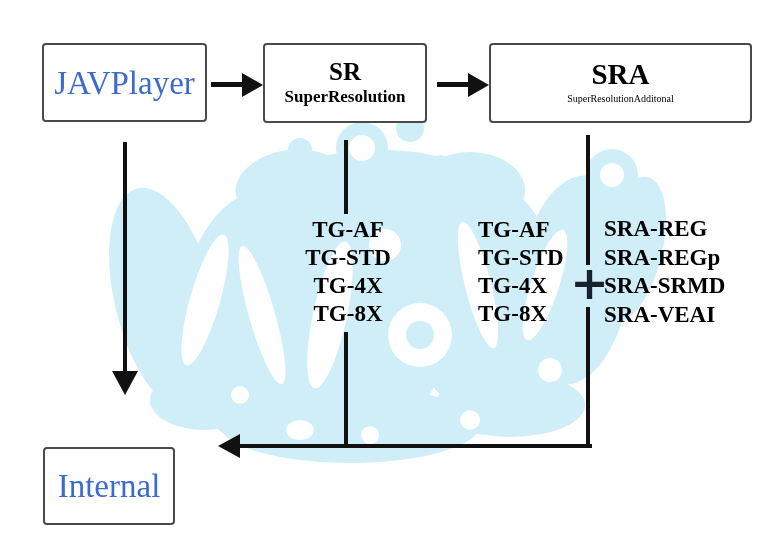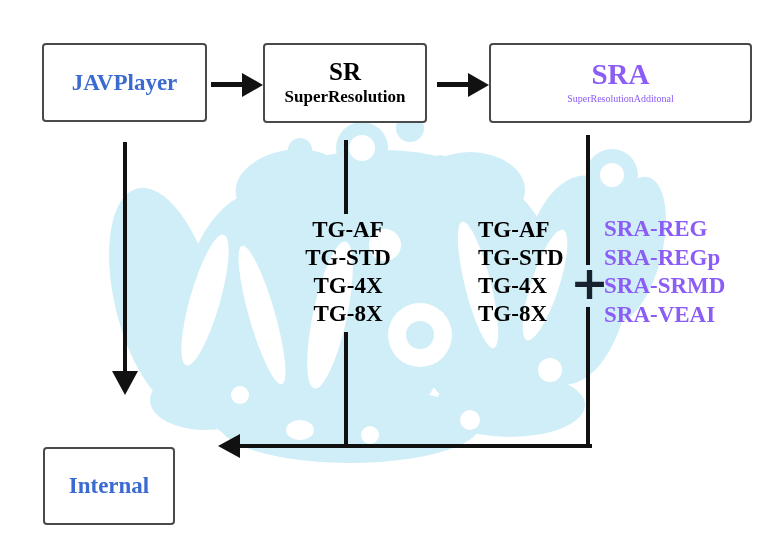--- a/index.html
+++ b/index.html
@@ -23,27 +23,27 @@
     border-radius: 4px;
     box-sizing: border-box;
     display: flex;
     flex-direction: column;
     align-items: center;
     justify-content: center;
     z-index: 2;
     text-align: center;
   }
   .node .big {
-    font-weight: bold;
-    font-size: 23px;
+    font-weight: normal;
+    font-size: 33px;
     line-height: 30px;
   }
   .blue { color: #3b6ad0; }
   .pink { color: #000000; }
-  .green { color: #8b5cf6; }
+  .green { color: #000000; }
   #box-javplayer { left: 42px; top: 43px; width: 165px; height: 79px; }
   #box-sr       { left: 263px; top: 43px; width: 164px; height: 80px; }
   #box-sra      { left: 489px; top: 43px; width: 263px; height: 80px; }
   #box-internal { left: 43px; top: 407px; width: 132px; height: 78px; margin-top: 40px; }
   #box-sr .title { font-weight: bold; font-size: 25px; line-height: 27px; }
   #box-sr .subtitle { font-weight: bold; font-size: 17px; line-height: 23px; }
   #box-sra .title { font-weight: bold; font-size: 29px; line-height: 31px; }
   #box-sra .subtitle { font-weight: normal; font-size: 10px; line-height: 18px; }
 
   .hline, .vline {

